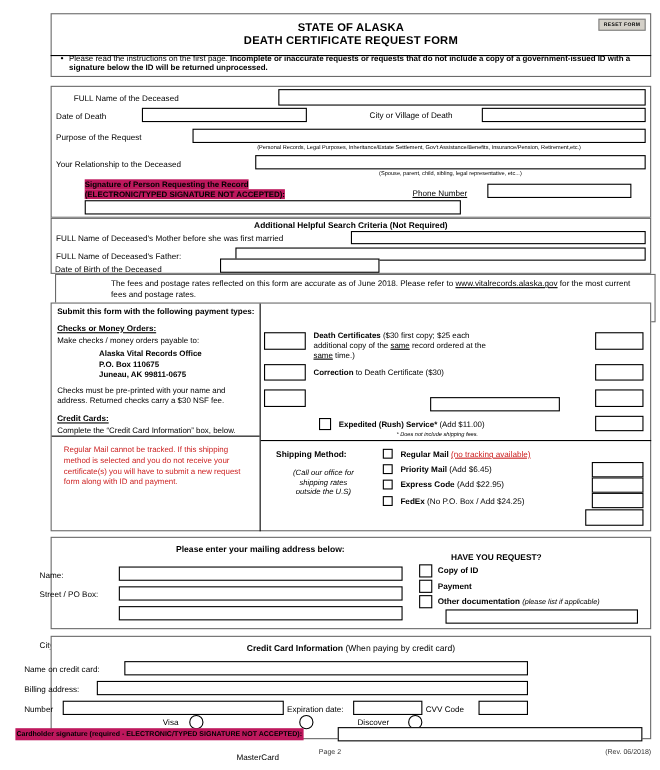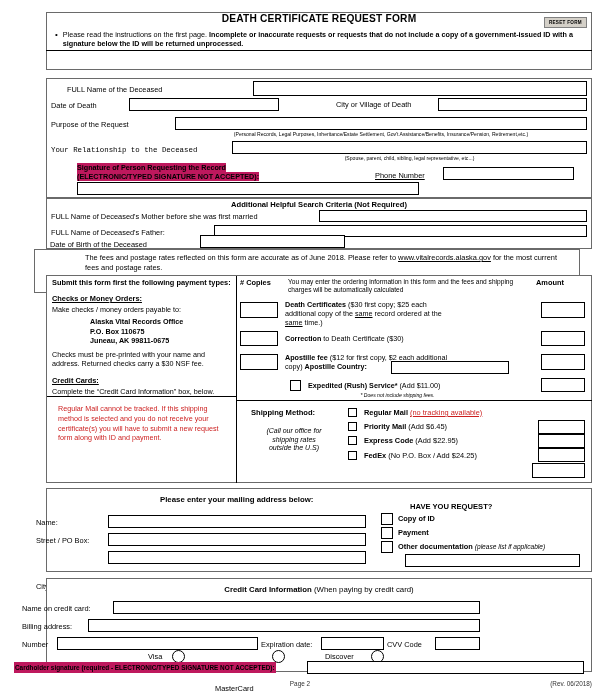--- a/index.html
+++ b/index.html
@@ -58,20 +58,21 @@
   .hline { position:absolute; height:0; border-top:1.1px solid #000; }
   .footer { position:absolute; font-size:6.4px; color:#333; }
 </style>
 </head>
 <body>
 
 <div class="page">
 
   <div class="frame" style="left:46px; top:12px; width:546px; height:58px;">
     <div class="reset-btn">RESET FORM</div>
+    <div class="hdr-title" style="margin-top:7px;">STATE OF ALASKA</div>
     <div class="hdr-title">DEATH CERTIFICATE REQUEST FORM</div>
     <div class="hline" style="left:-1px; top:37px; width:546px;"></div>
     <div class="bullet-row" style="margin-top:5px;">
       <span class="bullet-dot">•</span>
       <span><span>Please read the instructions on the first page. </span><span class="bold">Incomplete or inaccurate requests or requests that do not include a copy of a government-issued ID with a signature below the ID will be returned unprocessed.</span></span>
     </div>
   </div>
 
   <div class="frame" style="left:46px; top:78px; width:546px; height:120px;">
 
@@ -89,21 +90,21 @@
       <span class="lbl">City or Village of Death</span>
     </div>
     <div class="fld box" style="left:391px; top:19px; width:149px; height:13px;"></div>
 
     <div class="row" style="left:4px; top:41px;">
       <span class="lbl">Purpose of the Request</span>
     </div>
     <div class="fld box" style="left:128px; top:38px; width:412px; height:13px;"></div>
     <div class="tiny" style="position:absolute; left:128px; top:52px; width:412px; text-align:center;">(Personal Records, Legal Purposes, Inheritance/Estate Settlement, Gov't Assistance/Benefits, Insurance/Pension, Retirement,etc.)</div>
 
-    <div class="row" style="left:4px; top:66px;font-family:Liberation Mono, monospace;">
+    <div class="row" style="left:4px; top:66px;">
       <span class="lbl">Your Relationship to the Deceased</span>
     </div>
     <div class="fld box" style="left:185px; top:62px; width:355px; height:13px;"></div>
     <div class="tiny" style="position:absolute; left:185px; top:76px; width:355px; text-align:center;">(Spouse, parent, child, sibling, legal representative, etc...)</div>
 
     <div style="position:absolute; left:30px; top:84px; width:255px;">
       <div class="bold hl" style="font-size:7.2px; line-height:9px; display:inline-block;">Signature of Person Requesting the Record</div><br>
       <div class="bold hl" style="font-size:7.2px; line-height:9px; display:inline-block;">(ELECTRONIC/TYPED SIGNATURE NOT ACCEPTED):</div>
     </div>
 
@@ -127,75 +128,64 @@
       <span class="lbl">FULL Name of Deceased's Father:</span>
     </div>
     <div class="fld box" style="left:167px; top:26px; width:373px; height:12px;"></div>
   </div>
 
   <div class="row" style="position:absolute; left:50px; top:240px;">
     <span class="lbl">Date of Birth of the Deceased</span>
   </div>
   <div class="fld box" style="position:absolute; left:200px; top:235px; width:145px; height:13px;"></div>
 
-  <div class="frame" style="left:34px; top:249px; width:546px; height:44px;padding-left:40px;">
+  <div class="frame" style="left:50px; top:249px; width:546px; height:44px;padding-left:40px;">
     <div style="padding:3px 10px 0 10px; font-size:7.4px; line-height:10px;">
       <span>The fees and postage rates reflected on this form are accurate as of June 2018. Please refer to </span><span class="ul">www.vitalrecords.alaska.gov</span><span> for the most current fees and postage rates.</span>
     </div>
   </div>
 
   <div class="frame" style="left:46px; top:275px; width:546px; height:208px;"></div>
 
   <div class="vline" style="left:236px; top:276px; height:207px;"></div>
 
   <div style="position:absolute; left:52px; top:278px; width:182px;">
-    <div class="bold" style="font-size:7.4px;">Submit this form first the following payment types:</div>
+    <div class="bold" style="font-size:7.4px;">Submit this form with the following payment types:</div>
     <div class="bold ul" style="font-size:7.4px; margin-top:7px;">Checks or Money Orders:</div>
     <div style="font-size:7.2px; margin-top:2px;">Make checks / money orders payable to:</div>
     <div class="bold" style="font-size:7.2px; margin-top:3px; margin-left:38px; line-height:9.5px;">
       <div>Alaska Vital Records Office</div>
       <div>P.O. Box 110675</div>
       <div>Juneau, AK 99811-0675</div>
     </div>
     <div style="font-size:7.2px; margin-top:4px; line-height:9.5px;">Checks must be pre-printed with your name and address. Returned checks carry a $30 NSF fee.</div>
     <div class="bold ul" style="font-size:7.4px; margin-top:7px;">Credit Cards:</div>
     <div style="font-size:7.2px; margin-top:2px;">Complete the “Credit Card Information” box, below.</div>
   </div>
 
   <div class="hline" style="left:47px; top:396px; width:189px;"></div>
 
   <div class="red" style="position:absolute; left:58px; top:404px; width:170px; font-size:7.2px; line-height:9.8px;">Regular Mail cannot be tracked. If this shipping method is selected and you do not receive your certificate(s) you will have to submit a new request form along with ID and payment.</div>
 
-  <div style="position:absolute; left:240px; top:278px; width:350px;">
-    <div style="position:relative; height:22px;">
-      <span class="bold" style="font-size:7.4px; position:absolute; left:0; top:0;"># Copies</span>
-      <span style="font-size:6.6px; position:absolute; left:48px; top:0; width:230px; line-height:8.4px;">You may enter the ordering information in this form and the fees and shipping charges will be automatically calculated</span>
-      <span class="bold" style="font-size:7.4px; position:absolute; left:296px; top:0;">Amount</span>
-    </div>
-  </div>
 
   <div class="fld box" style="position:absolute; left:240px; top:302px; width:38px; height:16px;"></div>
   <div style="position:absolute; left:285px; top:301px; width:210px; font-size:7.2px; line-height:8.8px;">
     <span class="bold">Death Certificates</span><span> ($30 first copy; $25 each</span><br>
     <span>additional copy of the </span><span class="ul">same</span><span> record ordered at the</span><br>
     <span class="ul">same</span><span> time.)</span>
   </div>
   <div class="fld box" style="position:absolute; left:541px; top:302px; width:44px; height:16px;"></div>
 
   <div class="fld box" style="position:absolute; left:240px; top:331px; width:38px; height:15px;"></div>
   <div style="position:absolute; left:285px; top:334px; font-size:7.2px;">
     <span class="bold">Correction</span><span> to Death Certificate ($30)</span>
   </div>
   <div class="fld box" style="position:absolute; left:541px; top:331px; width:44px; height:15px;"></div>
 
   <div class="fld box" style="position:absolute; left:240px; top:354px; width:38px; height:16px;"></div>
-  <div style="position:absolute; left:285px; top:353px; width:215px; font-size:7.2px; line-height:9px;">
-    <span class="bold">Apostille fee</span><span> ($12 for first copy, $2 each additional</span><br>
-    <span>copy) </span><span class="bold">Apostille Country:</span>
-  </div>
   <div class="fld box" style="position:absolute; left:391px; top:361px; width:118px; height:13px;"></div>
   <div class="fld box" style="position:absolute; left:541px; top:354px; width:44px; height:16px;"></div>
 
   <div class="ckbox" style="position:absolute; left:290px; top:380px; width:11px; height:11px;"></div>
   <div style="position:absolute; left:308px; top:381px; font-size:7.2px;">
     <span class="bold">Expedited (Rush) Service*</span><span> (Add $11.00)</span>
   </div>
   <div class="fld box" style="position:absolute; left:541px; top:378px; width:44px; height:14px;"></div>
   <div class="tiny ital" style="position:absolute; left:290px; top:392px; width:215px; text-align:center;">*  Does not include shipping fees.</div>
 

